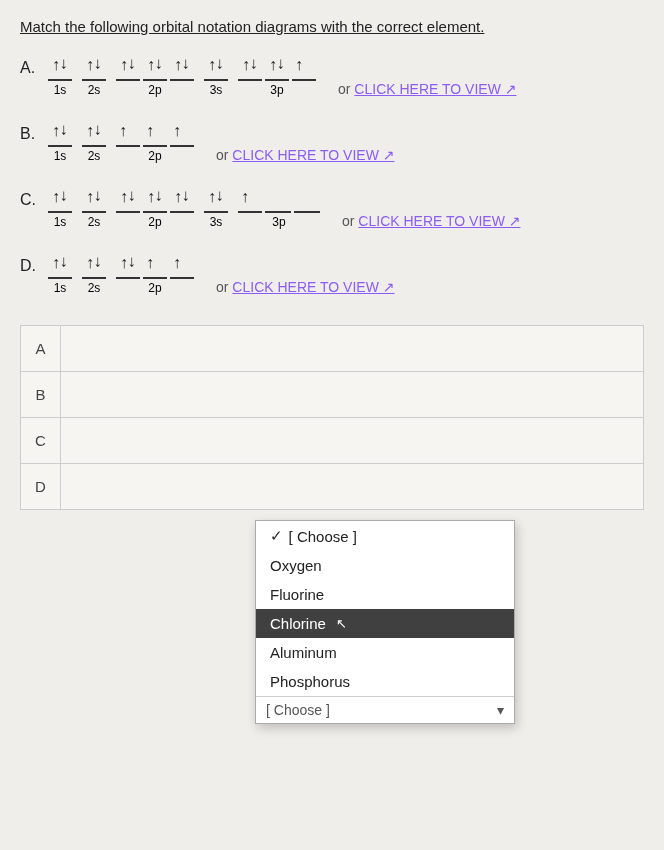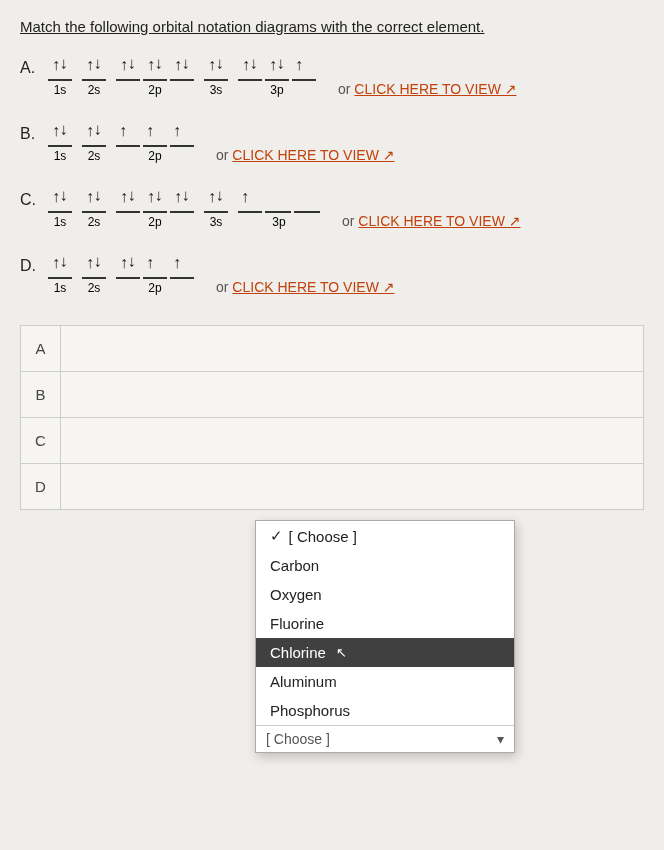--- a/index.html
+++ b/index.html
@@ -49,21 +49,21 @@
 
     .or-link {
       font-size: 14px;
       color: #555;
       margin-left: 12px;
       padding-top: 8px;
       white-space: nowrap;
     }
 
     .or-link a {
-      color: #c2410c;
+      color: #8b5cf6;
     }
 
     
     .answer-table {
       width: 100%;
       margin-top: 30px;
       border-collapse: collapse;
     }
 
     .answer-table td {
@@ -400,23 +400,20 @@
   </tr>
 </tbody>
   </table>
 
 <div class="dropdown-container">
   <div class="dropdown-item selected-check">
     <span>✓</span>
     <span>[ Choose ]</span>
   </div>
   <div class="dropdown-item">
-    <span>Carbon</span>
-  </div>
-  <div class="dropdown-item">
     <span>Oxygen</span>
   </div>
   <div class="dropdown-item">
     <span>Fluorine</span>
   </div>
   <div class="dropdown-item highlighted">
     <span>Chlorine</span>
     <span style="margin-left:4px; font-size:13px;">↖</span>
   </div>
   <div class="dropdown-item">

